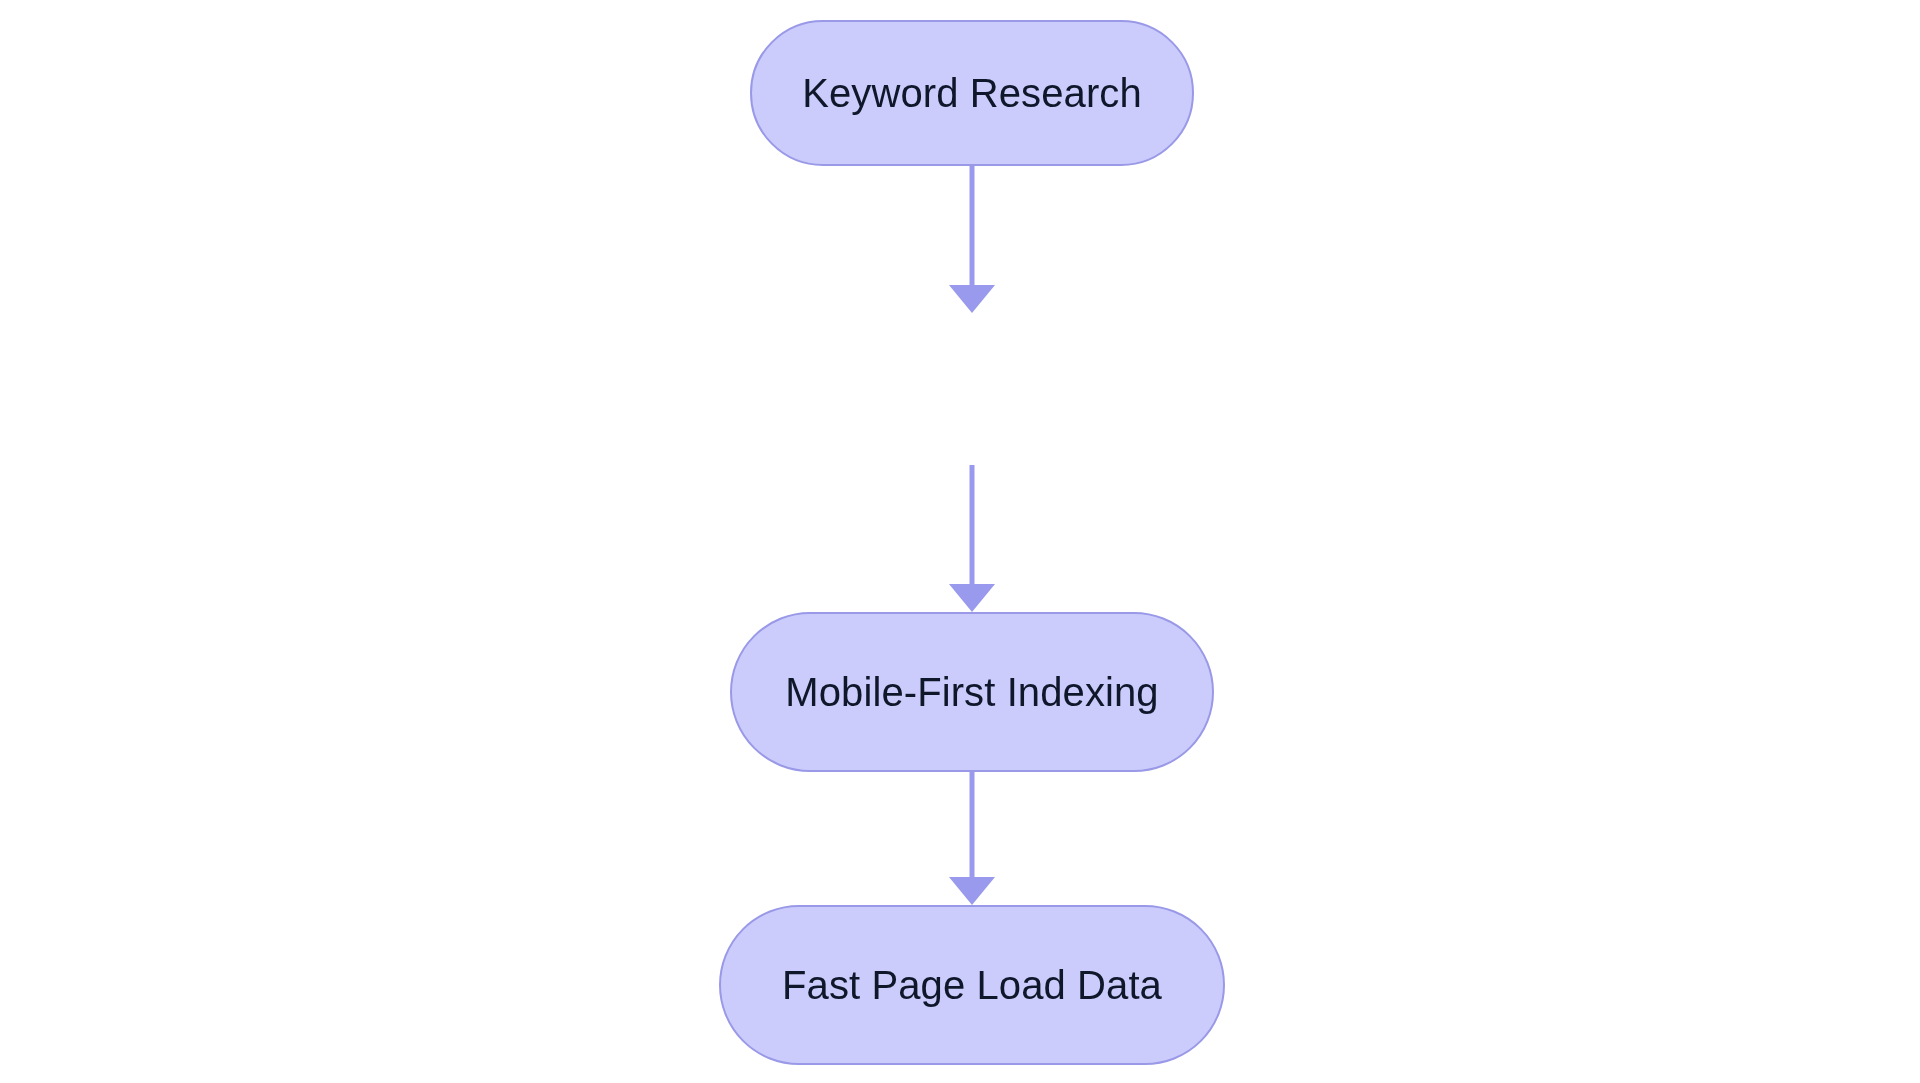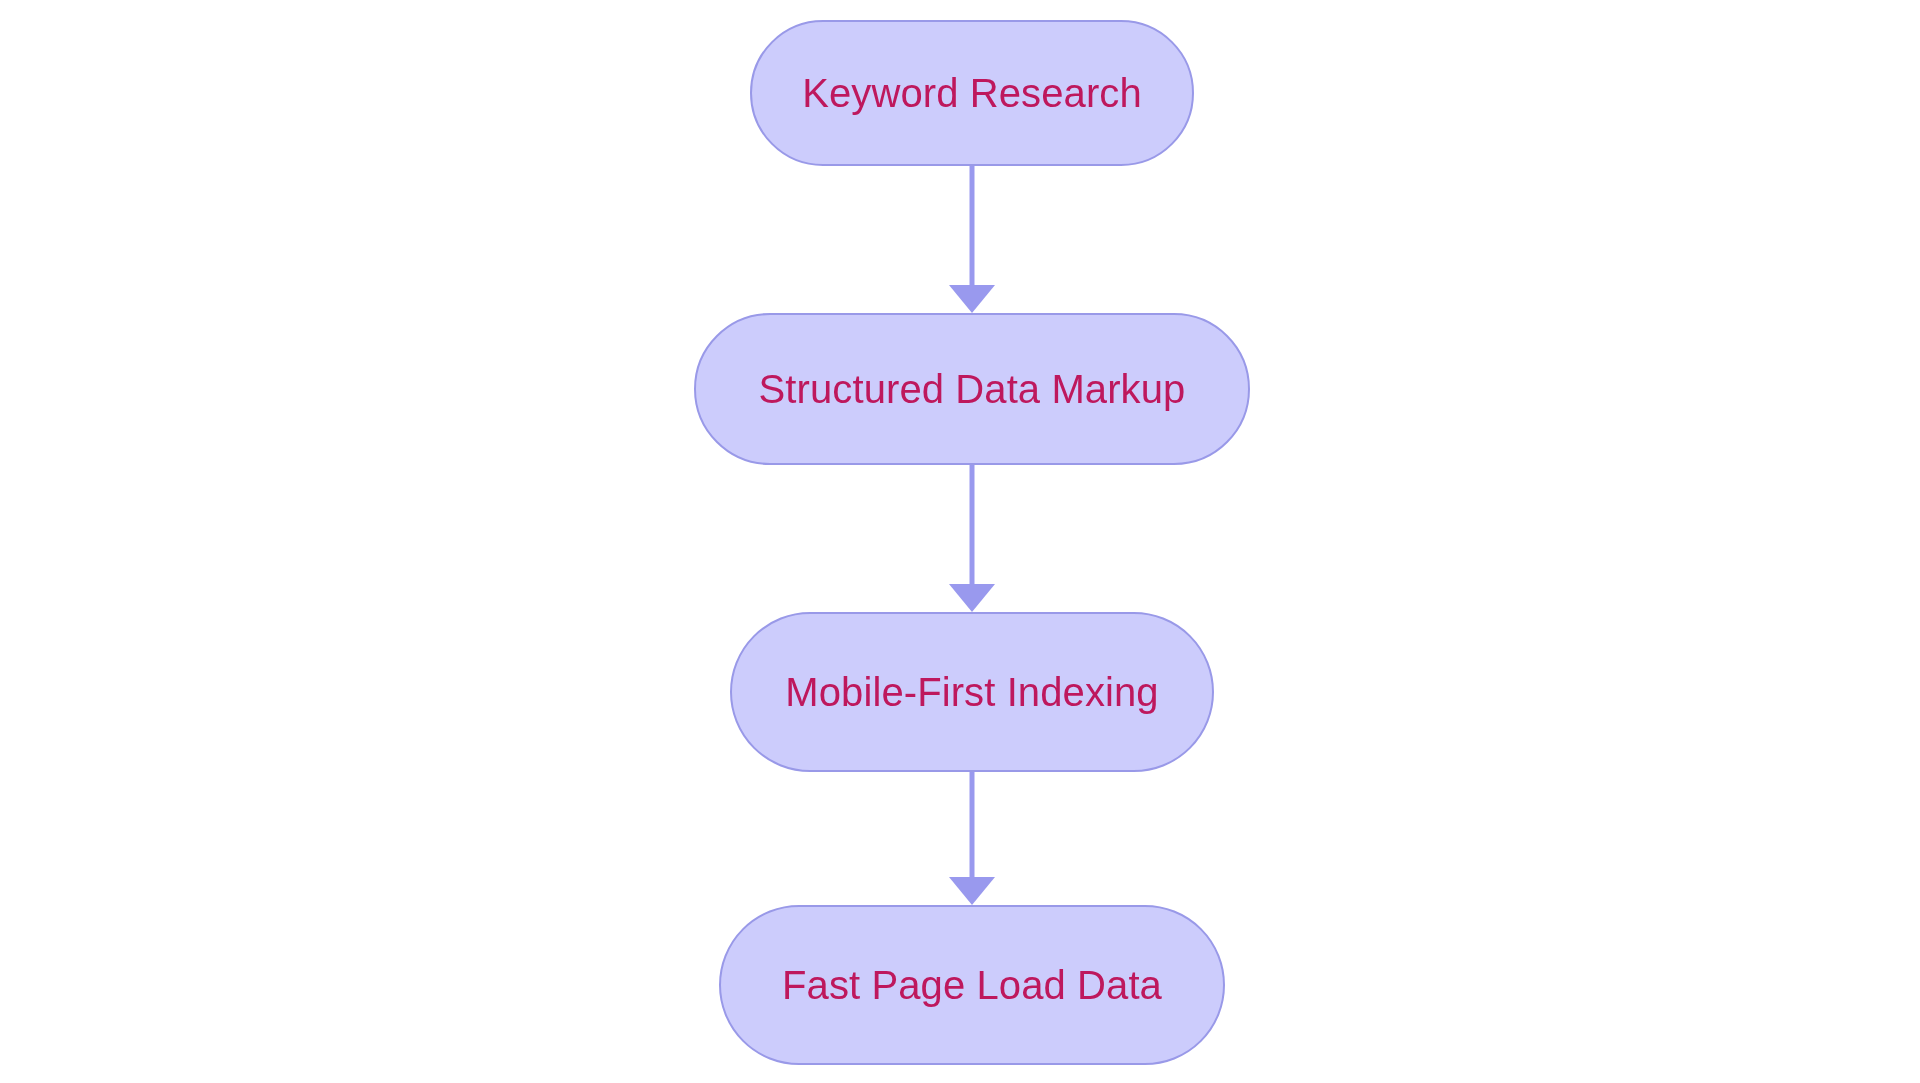--- a/index.html
+++ b/index.html
@@ -39,21 +39,21 @@
     display: flex;
     align-items: center;
     justify-content: center;
     background: #ccccfc;
     border: 2px solid #9999e8;
     border-radius: 999px;
     z-index: 2;
   }
   .flow-node .node-label {
     font-family: "Liberation Sans", sans-serif;
-    color: #be185d;
+    color: #0f172a;
     font-size: 40px;
     font-weight: 400;
     line-height: 1.1;
     letter-spacing: 0.1px;
     white-space: nowrap;
     text-align: center;
   }
 
   
   #node-keyword-research {
@@ -89,23 +89,20 @@
     <g>
       <line x1="972" y1="772" x2="972" y2="880" stroke="#9999ee" stroke-width="5"></line>
       <polygon points="949,877 995,877 972,905" fill="#9999ee"></polygon>
     </g>
   </svg>
 
   <div class="flow-node" id="node-keyword-research">
     <span class="node-label">Keyword Research</span>
   </div>
 
-  <div class="flow-node" id="node-structured-data-markup">
-    <span class="node-label">Structured Data Markup</span>
-  </div>
 
   <div class="flow-node" id="node-mobile-first-indexing">
     <span class="node-label">Mobile-First Indexing</span>
   </div>
 
   <div class="flow-node" id="node-fast-page-load-times">
     <span class="node-label">Fast Page Load Data</span>
   </div>
 
 </div>

